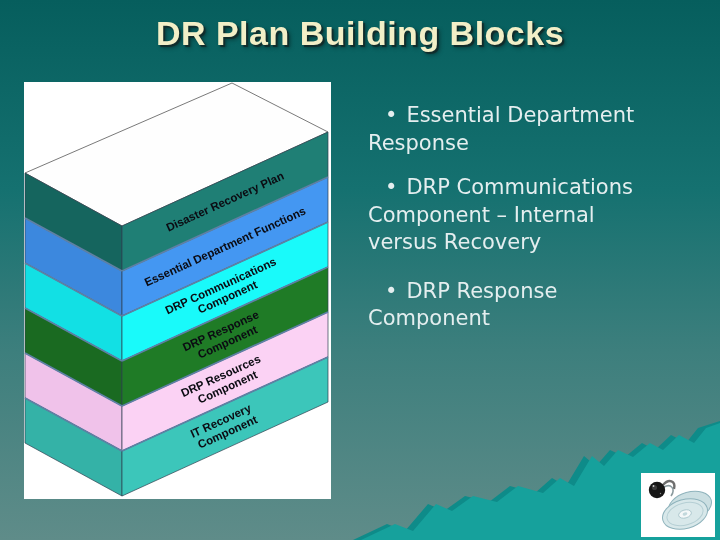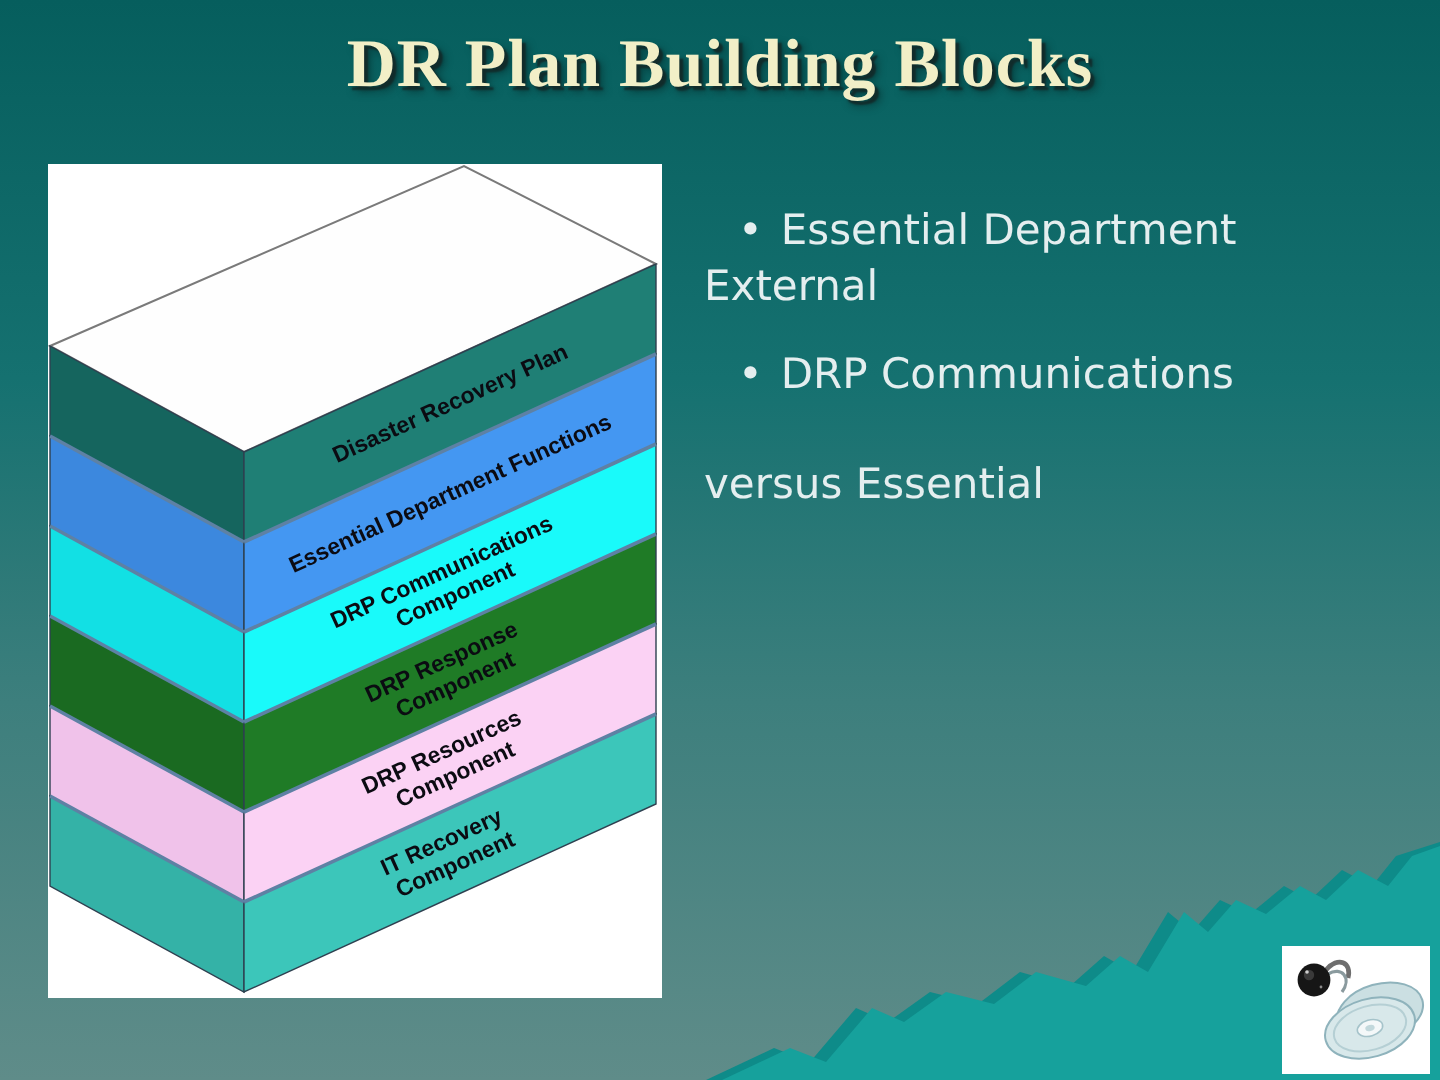--- a/index.html
+++ b/index.html
@@ -3,39 +3,39 @@
 <meta charset="utf-8">
 <style>
   html,body { margin:0; padding:0; background:#222; }
   .slide {
     position:relative; width:720px; height:540px; overflow:hidden;
     background: linear-gradient(180deg, #065E5D 0%, #157170 35%, #3D7F7D 65%, #5F8C89 100%);
     font-family: "DejaVu Sans", "Liberation Sans", sans-serif;
   }
   .title {
     position:absolute; top:14px; left:0; width:720px; text-align:center;
-    font-family:Liberation Serif, serif; font-weight:bold; font-size:34px;
+    font-family:Liberation Sans, sans-serif; font-weight:bold; font-size:34px;
     color:#F2EFC7; letter-spacing:0.5px;
     text-shadow: 2px 2px 1px rgba(18,42,41,0.95), 3px 3px 4px rgba(0,0,0,0.35);
     margin:0;
   }
   .diagram-box {
     position:absolute; left:24px; top:82px; width:307px; height:417px;
     background:#FFFFFF;
   }
   .diagram-box svg { display:block; }
   .block-label {
     font-family:"Liberation Sans", sans-serif; font-weight:bold;
     font-size:11.5px; fill:#0B0B12; text-anchor:middle;
   }
   .bullets {
     position:absolute; left:352px; top:94px; width:356px; padding-top:8px;
     color:#E4EEEF; font-size:21px; line-height:27.5px;
   }
-  .bullets p { margin:0 0 17px 0; text-indent:17px; }
+  .bullets p { margin:0 0 17px 16px; text-indent:17px; }
   .bullets p:nth-of-type(2) { margin-bottom:21px; }
   .bullets p:nth-of-type(3) { margin-bottom:12px; }
   .bullet-marker { margin-right:9px; }
   .mountain-layer { position:absolute; left:0; top:0; width:720px; height:540px; }
   .cd-clipart-box {
     position:absolute; left:641px; top:473px; width:74px; height:64px;
     background:#FFFFFF;
   }
 </style>
 </head>
@@ -105,22 +105,23 @@
         <tspan x="201" y="309.5">Component</tspan>
       </text>
       <text class="block-label" transform="rotate(-24.5 201 344.5)">
         <tspan x="201" y="341.5">IT Recovery</tspan>
         <tspan x="201" y="354.5">Component</tspan>
       </text>
     </svg>
   </div>
 
   <div class="bullets">
-    <p><span class="bullet-marker">•</span><span>Essential Department</span><br><span>External</span></p>
-    <p><span class="bullet-marker">•</span><span>DRP Communications</span><br><br><span>versus Essential</span></p>
+    <p><span class="bullet-marker">•</span><span>Essential Department</span><br><span>Response</span></p>
+    <p><span class="bullet-marker">•</span><span>DRP Communications</span><br><span>Component – Internal</span><br><span>versus Recovery</span></p>
+    <p><span class="bullet-marker">•</span><span>DRP Response</span><br><span>Component</span></p>
   </div>
 
   <div class="cd-clipart-box">
     <svg width="74" height="64" viewBox="0 0 74 64">
 
       <ellipse cx="49" cy="33" rx="22" ry="14" transform="rotate(-16 49 33)" fill="#CBDFE2" stroke="#8FB3BC" stroke-width="1"></ellipse>
       <ellipse cx="49" cy="33" rx="6.5" ry="4" transform="rotate(-16 49 33)" fill="#E8F1F2" stroke="#9FBFC6" stroke-width="0.8"></ellipse>
 
       <ellipse cx="44" cy="41" rx="23" ry="14.5" transform="rotate(-16 44 41)" fill="#D8E8EA" stroke="#8FB3BC" stroke-width="1"></ellipse>
       <ellipse cx="44" cy="41" rx="18.5" ry="11" transform="rotate(-16 44 41)" fill="none" stroke="#B5CFD4" stroke-width="1"></ellipse>

